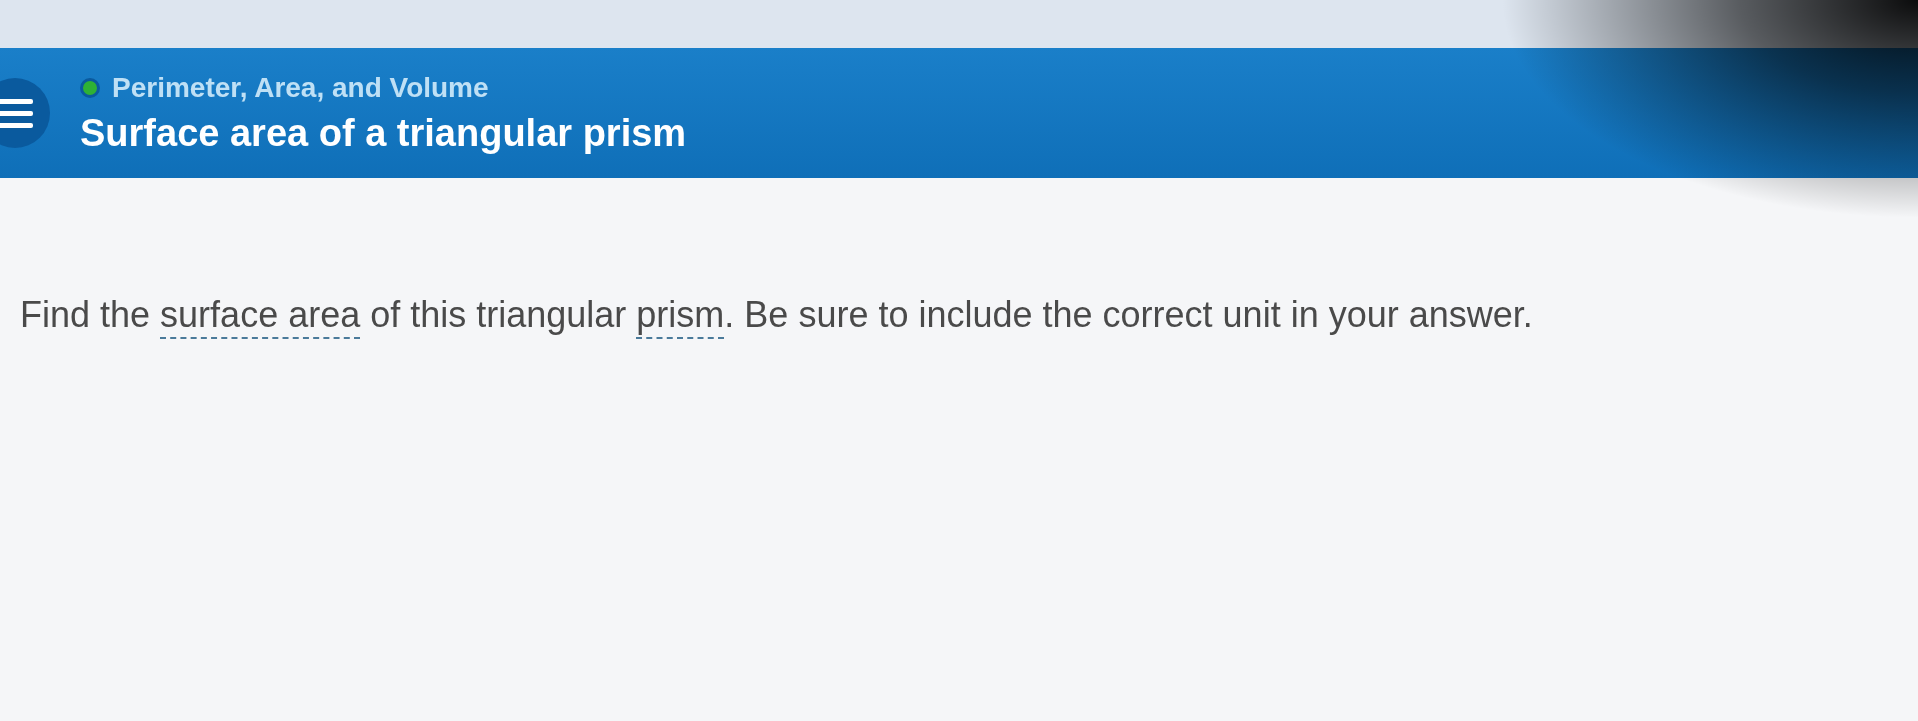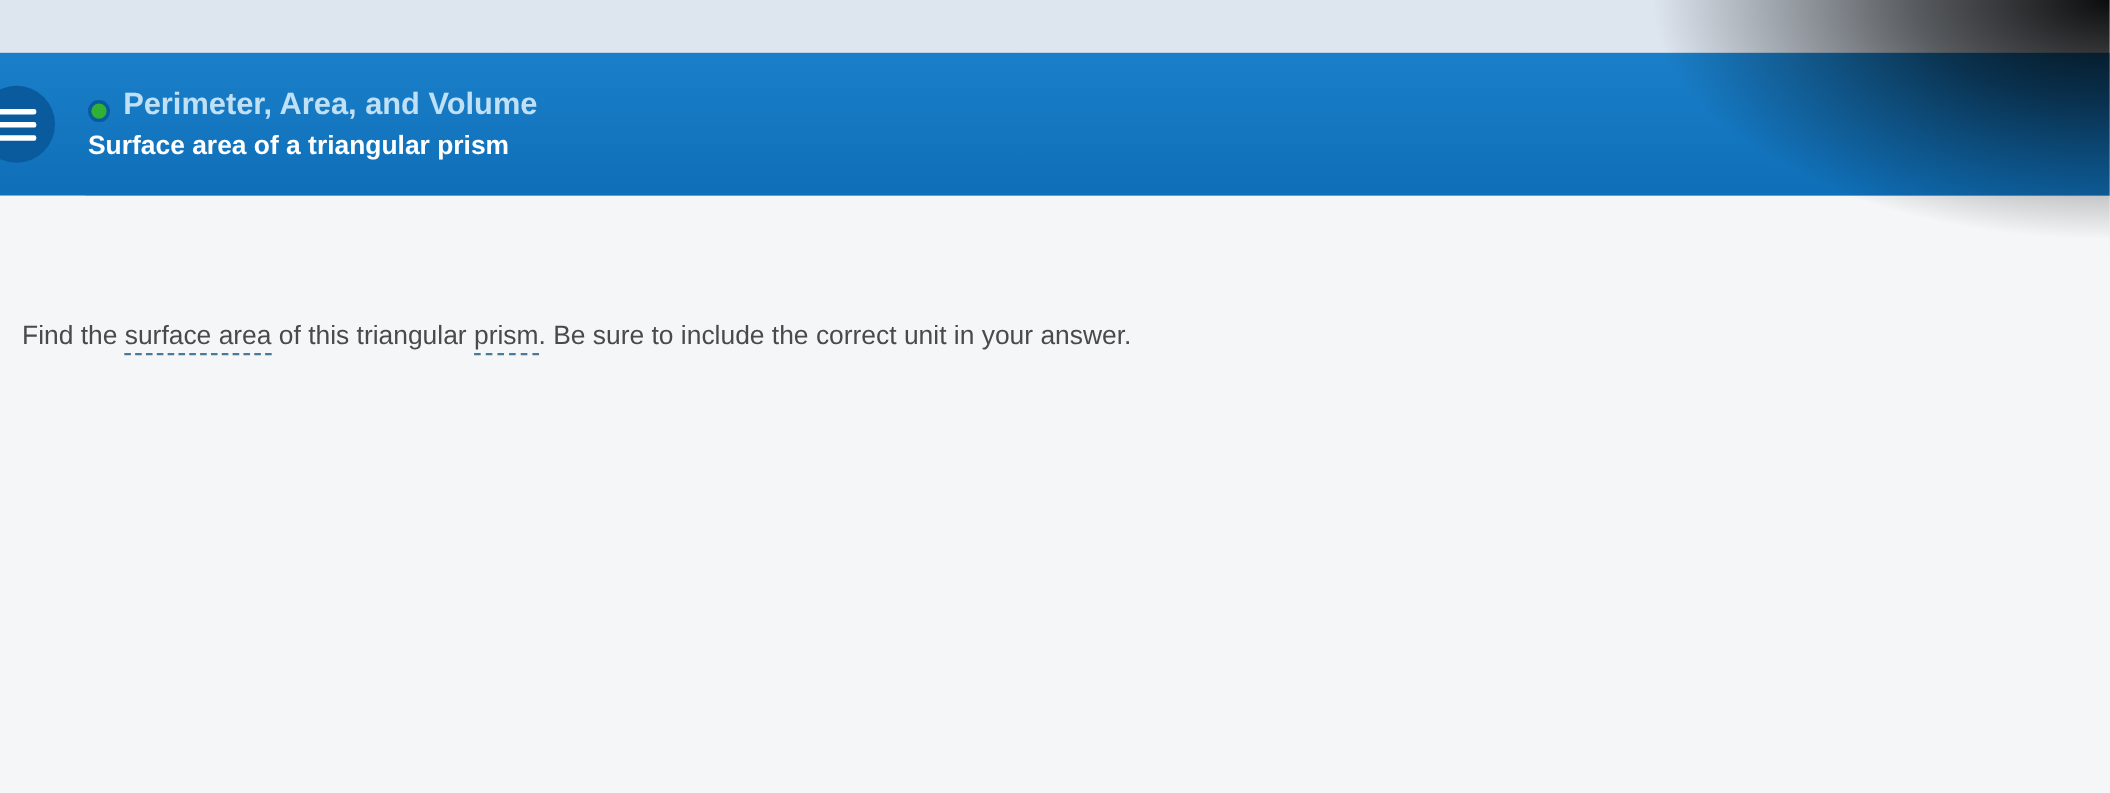--- a/index.html
+++ b/index.html
@@ -48,36 +48,36 @@
       background: #fff;
       border-radius: 2px;
     }
     .header-text {
       display: flex;
       flex-direction: column;
       gap: 8px;
     }
     .header-category {
       display: flex;
-      align-items: flex-end;
+      align-items: center;
       gap: 12px;
       color: #bfe0f5;
       font-size: 28px;
       font-weight: 600;
     }
     .status-dot {
       width: 20px;
       height: 20px;
       border-radius: 50%;
       background: #2eb135;
       border: 3px solid #0a5a9e;
     }
     .header-title {
       color: #ffffff;
-      font-size: 24px;
+      font-size: 38px;
       font-weight: 700;
     }
     .chevron-tab {
       position: absolute;
       left: 0;
       top: 178px;
       width: 78px;
       height: 70px;
       background: #b8dff5;
       display: flex;
@@ -133,21 +133,21 @@
       font-weight: 400;
       margin-bottom: 28px;
     }
     .feedback-message {
       color: #333;
       font-size: 30px;
       font-weight: 400;
     }
     .question-text {
       color: #4a4a4a;
-      font-size: 24px;
+      font-size: 36px;
       line-height: 1.5;
       padding-left: 0;
     }
     .question-text .term-link {
       color: #4a4a4a;
       border-bottom: 2px dashed #4a7a9a;
       padding-bottom: 2px;
       cursor: pointer;
     }
     .corner-shadow {

